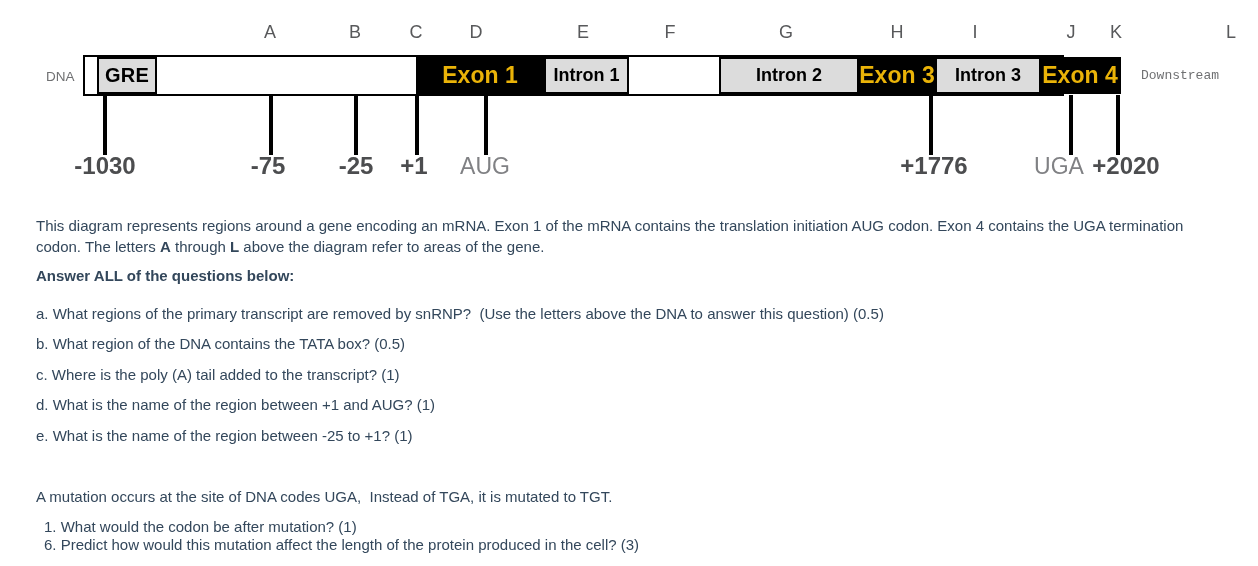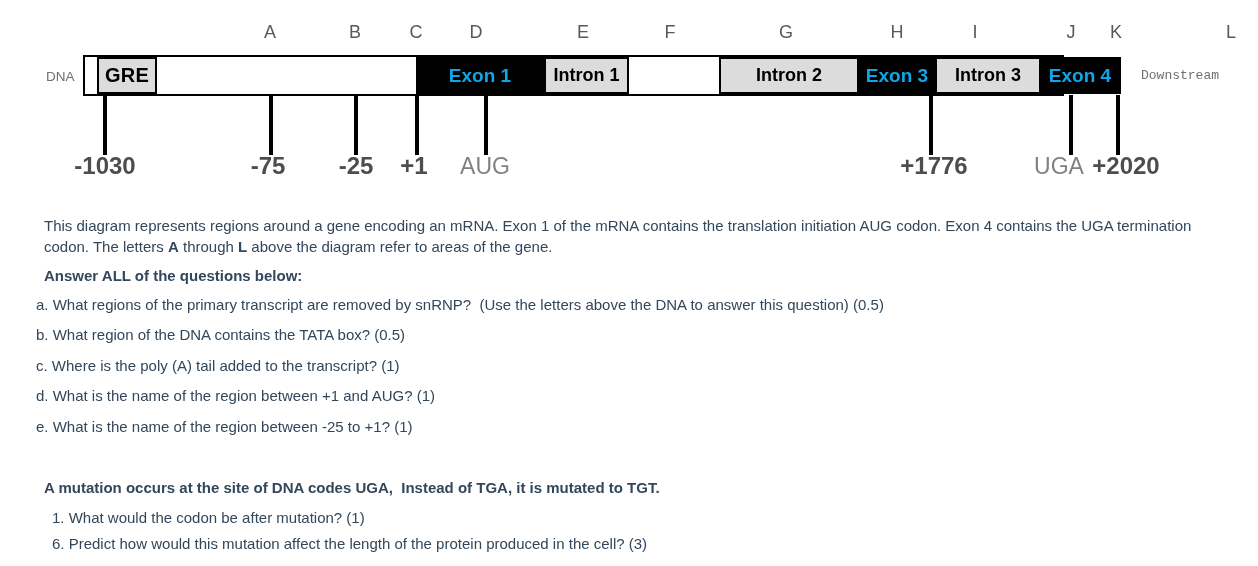--- a/index.html
+++ b/index.html
@@ -18,43 +18,43 @@
   .dna-label{position:absolute;left:46px;top:69px;font-size:13.5px;color:#6f7072;}
   .bar{
     position:absolute;left:83px;top:55px;width:981px;height:41px;
     border:2px solid #000;box-sizing:border-box;background:#fff;
   }
   .seg{
     position:absolute;top:0;bottom:0;box-sizing:border-box;
     display:flex;align-items:center;justify-content:center;
     font-weight:bold;white-space:nowrap;overflow:hidden;
   }
-  .seg-exon{background:#000;color:#0ea5e9;font-size:19px;}
+  .seg-exon{background:#000;color:#eab308;font-size:23px;}
   .seg-intron{background:#dcdcdc;color:#000;border:2px solid #000;font-size:18px;}
   .seg-gre{background:#dcdcdc;color:#000;border:2px solid #000;font-size:20px;letter-spacing:.3px;}
   .seg-plain{background:#fff;}
   .seg-down{background:#fff;color:#6f7072;font-weight:normal;font-size:13px;border-left:2px solid #000;}
   .tick{position:absolute;top:95px;width:4px;height:60px;background:#000;transform:translateX(-50%);}
   .mlabel{
     position:absolute;top:152px;transform:translateX(-50%);
     font-size:23px;color:#808184;white-space:nowrap;line-height:28px;
   }
   .mlabel.bold{font-weight:bold;color:#4c4d4f;font-size:24px;}
 
   
   .content{
     width:1192px;padding-left:36px;color:#33475b;
     font-size:15px;line-height:20.5px;
   }
-  .content p{margin:8px;white-space:pre-wrap;}
+  .content p{margin:0;white-space:pre-wrap;}
   .intro{margin-top:20px !important;}
   .heading{margin-top:9px !important;font-weight:bold;}
-  .qlist{margin-top:7px;}
+  .qlist{margin-top:17px;}
   .q{margin:0 0 10px 0 !important;}
-  .mutation{margin-top:41px !important;font-weight:bold;}
+  .mutation{margin-top:41px !important;}
   .mlist{margin-top:10px;}
   .mi{line-height:18.5px;padding-left:8px;}
   b{font-weight:bold;}
 </style>
 </head>
 <body>
 
 <div class="diagram">
   <div>
       <span class="letter" style="left: 270px;">A</span>

